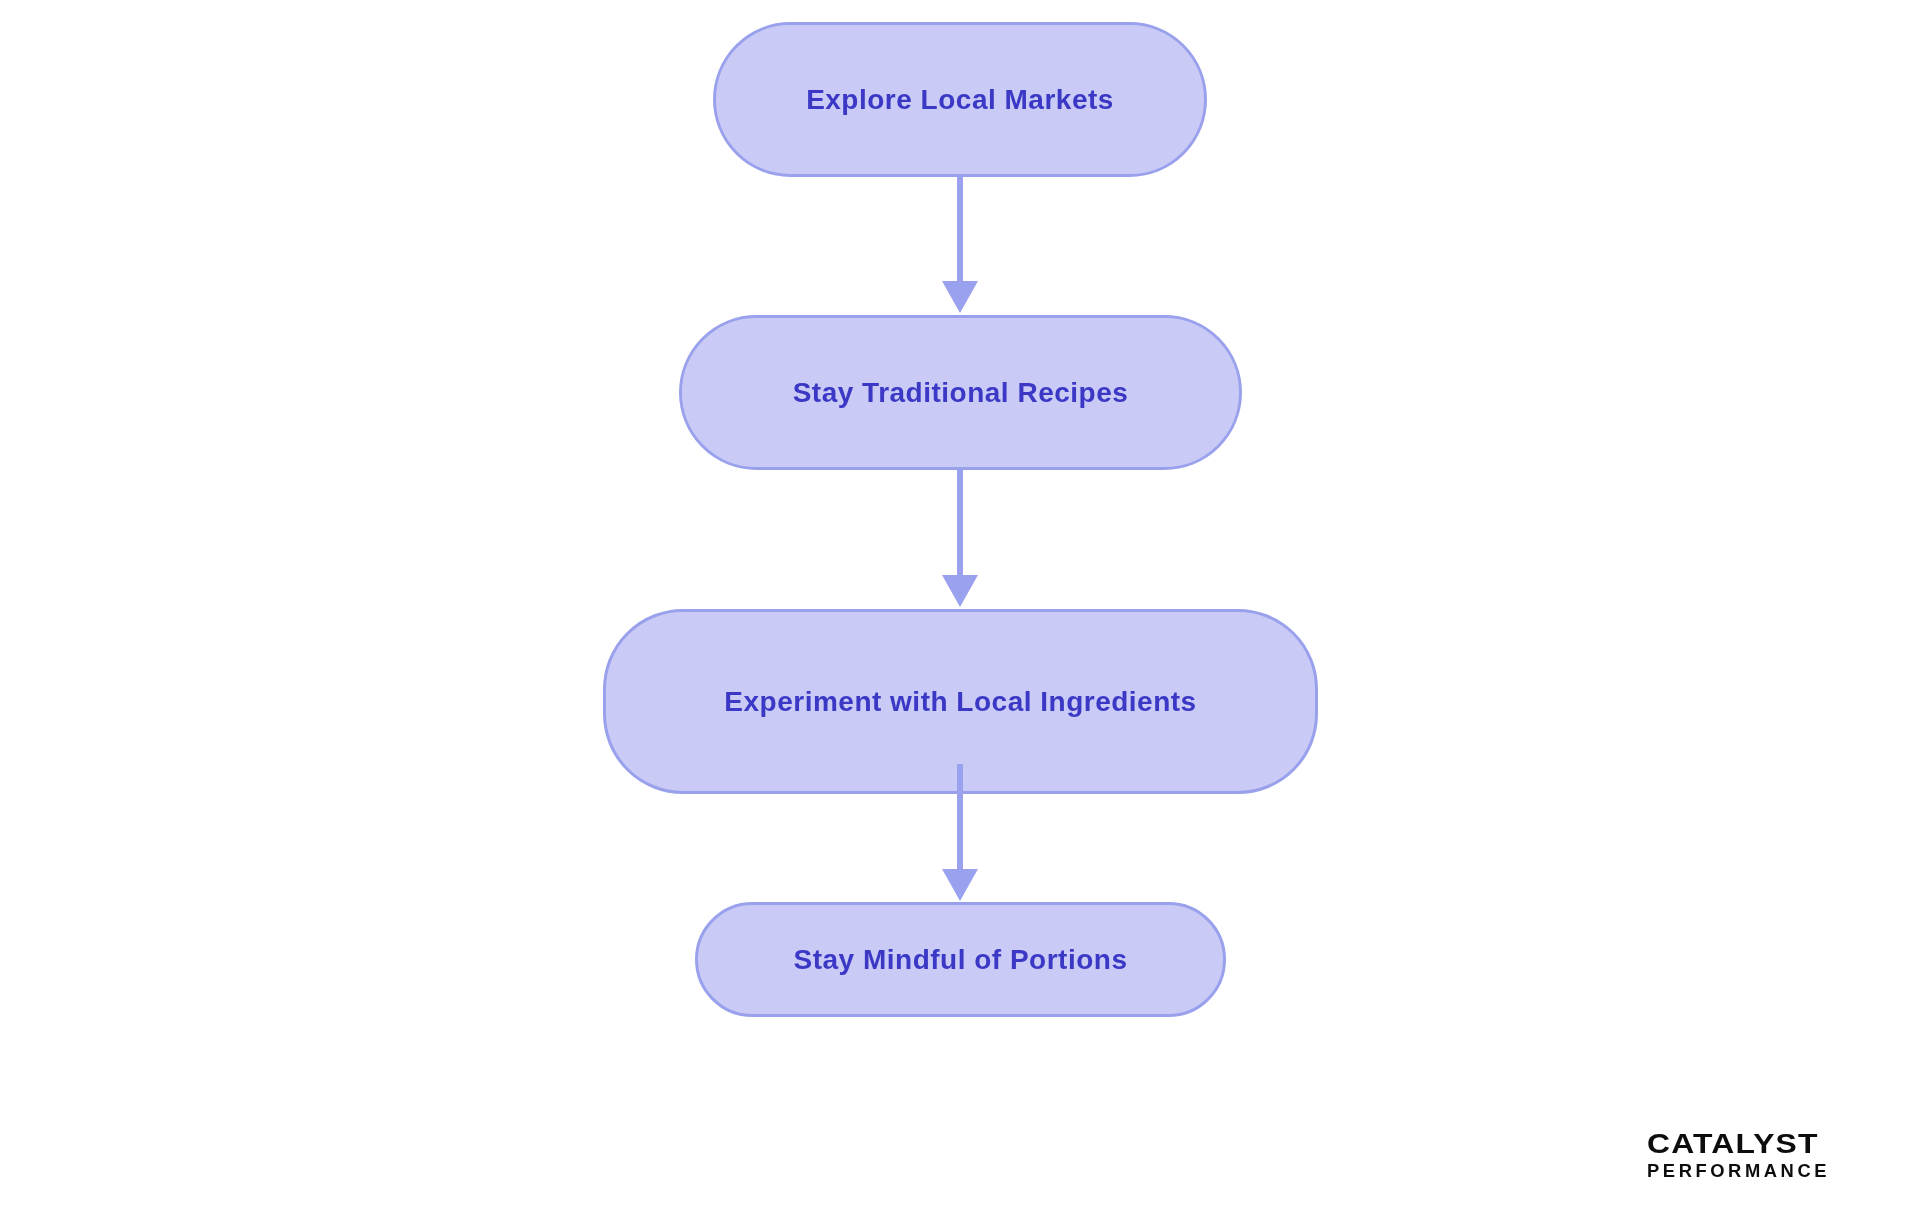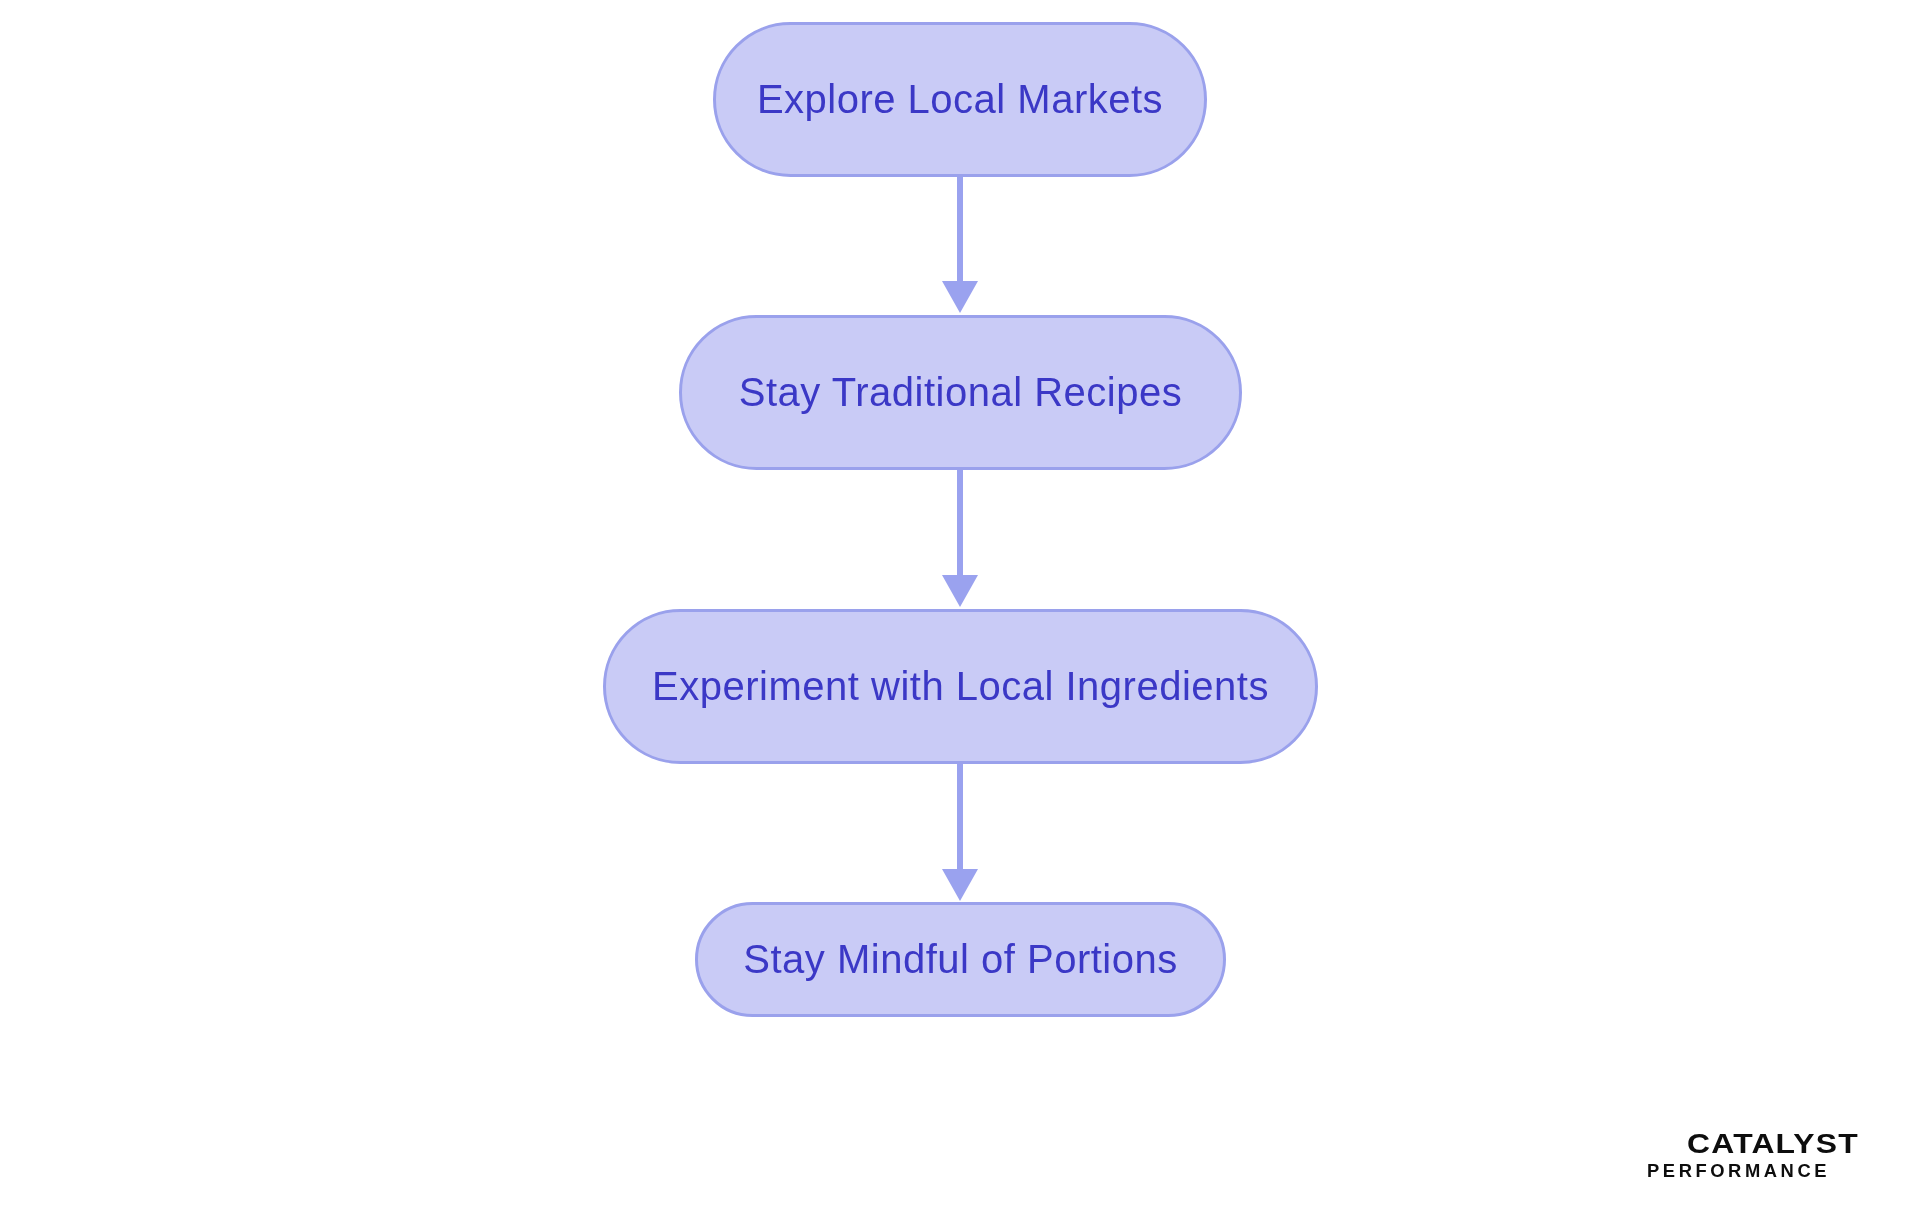--- a/index.html
+++ b/index.html
@@ -22,22 +22,22 @@
     position: absolute;
     box-sizing: border-box;
     background: var(--node-fill, #c9cbf6);
     border: 3px solid var(--node-border, #9aa1ec);
     border-radius: 80px;
     display: flex;
     align-items: center;
     justify-content: center;
   }
   .flow-node .node-label {
-    font-size: 40px;
-    font-weight: 400;
+    font-size: 28px;
+    font-weight: 700;
     color: var(--node-text, #3b38c6);
     letter-spacing: 0.5px;
     white-space: nowrap;
   }
   .flow-arrow {
     position: absolute;
     width: 36px;
     display: flex;
     flex-direction: column;
     align-items: center;
@@ -51,21 +51,21 @@
     width: 0;
     height: 0;
     border-left: 18px solid transparent;
     border-right: 18px solid transparent;
     border-top: 32px solid var(--arrow-color, #9aa2ef);
   }
   .brand {
     position: absolute;
     left: 1647px;
     top: 1131px;
-    text-align: right;
+    text-align: left;
     color: var(--brand-color, #0d0d0d);
   }
   .brand-name {
     font-size: 27px;
     font-weight: 900;
     letter-spacing: 1px;
     transform: scaleX(1.18);
     transform-origin: left center;
     line-height: 1.0;
   }
@@ -95,21 +95,21 @@
 
   <div class="flow-node" style="left:679px; top:315px; width:563px; height:155px;">
     <span class="node-label">Stay Traditional Recipes</span>
   </div>
 
   <div class="flow-arrow" style="left:942px; top:470px; height:137px;">
     <div class="arrow-shaft"></div>
     <div class="arrow-head"></div>
   </div>
 
-  <div class="flow-node" style="left:603px; top:609px; width:715px; height:155px;">
+  <div class="flow-node" style="left:603px; top:609px; width:715px; height:185px;">
     <span class="node-label">Experiment with Local Ingredients</span>
   </div>
 
   <div class="flow-arrow" style="left:942px; top:764px; height:137px;">
     <div class="arrow-shaft"></div>
     <div class="arrow-head"></div>
   </div>
 
   <div class="flow-node" style="left:695px; top:902px; width:531px; height:115px;align-items:center;">
     <span class="node-label">Stay Mindful of Portions</span>

